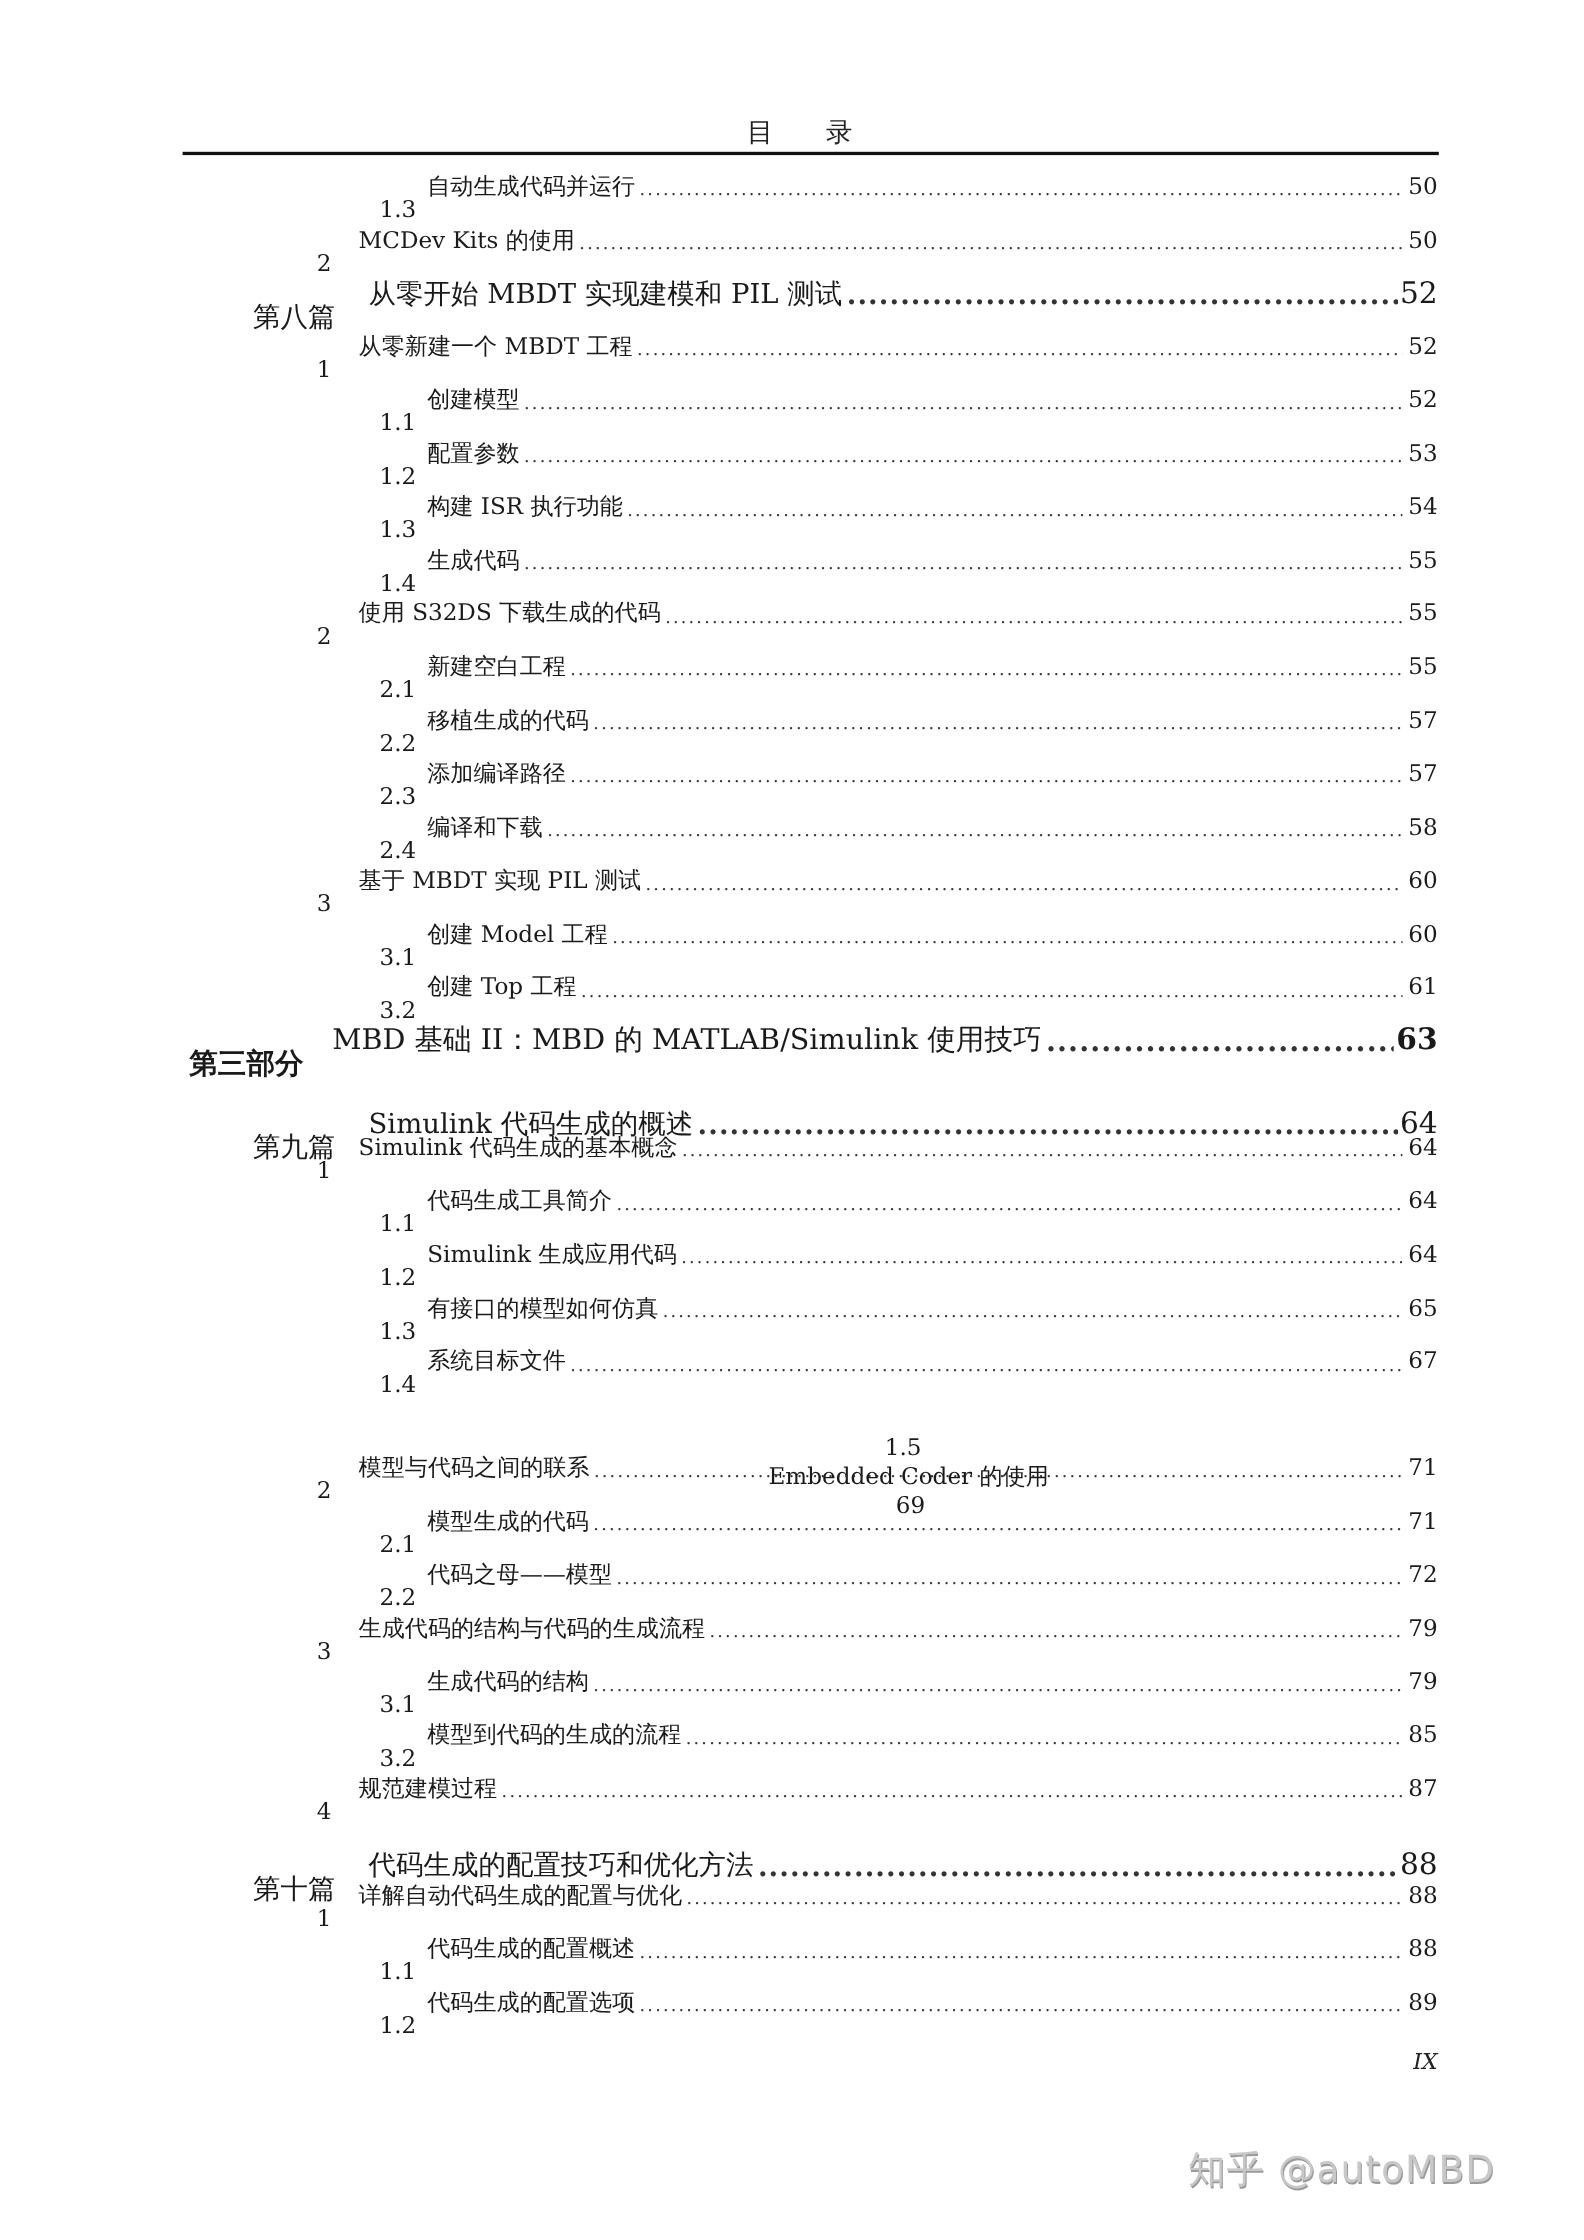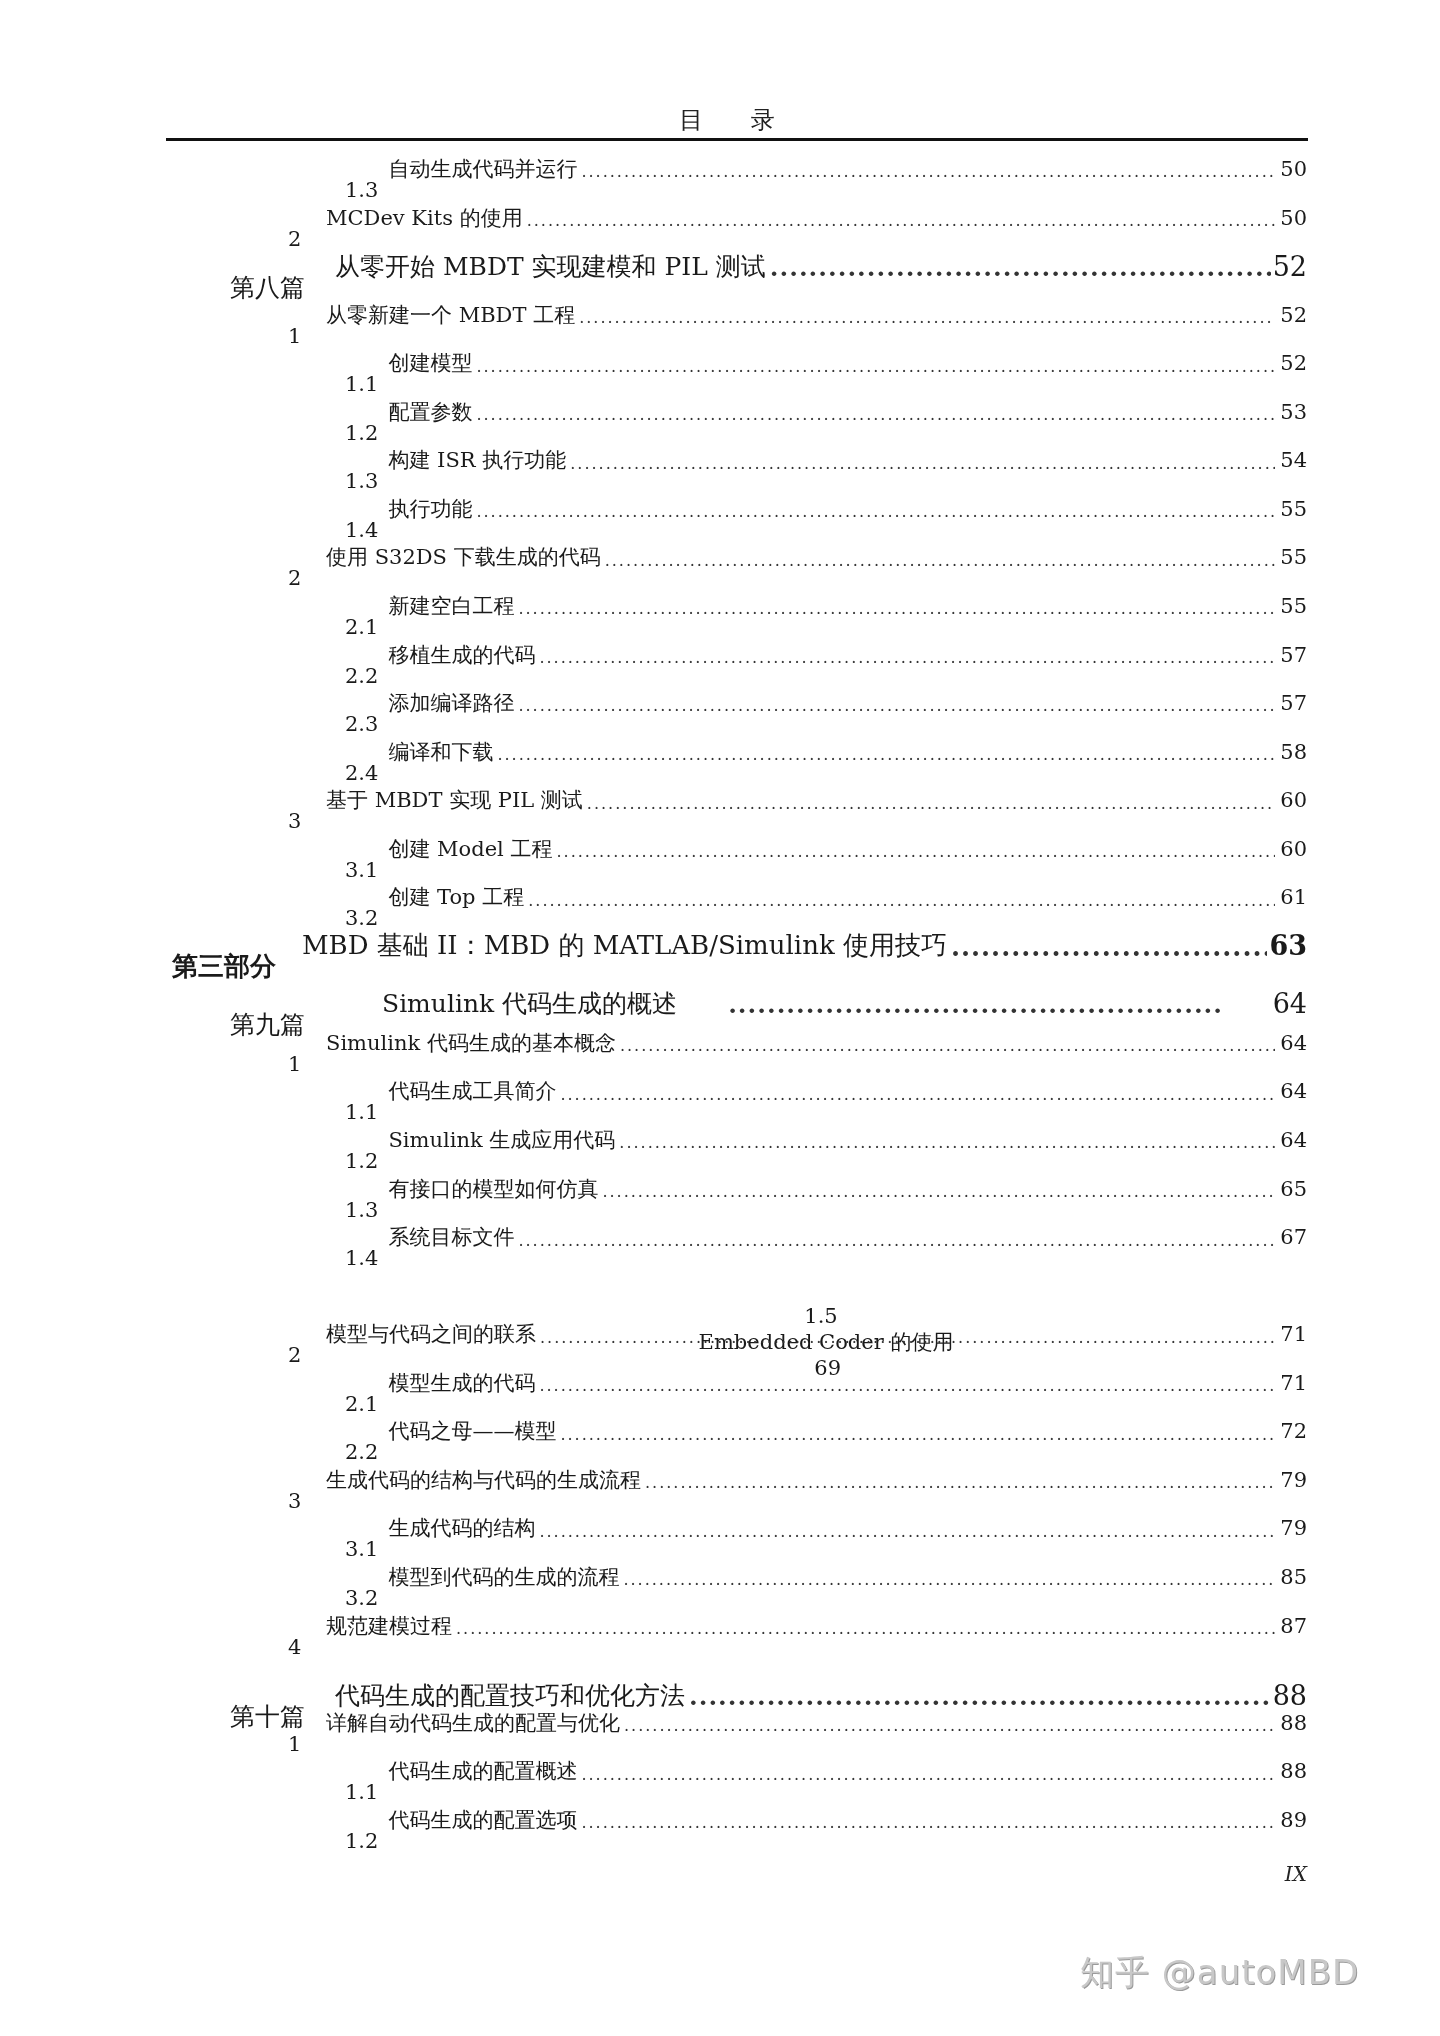--- a/index.html
+++ b/index.html
@@ -159,21 +159,21 @@
       <span class="page">53</span>
     </div>
     <div class="row lvl-sub" style="top: 291.3px;">
       <span class="num">1.3</span>
       <span class="title">构建 ISR 执行功能</span>
       <span class="leader"></span>
       <span class="page">54</span>
     </div>
     <div class="row lvl-sub" style="top: 339.85px;">
       <span class="num">1.4</span>
-      <span class="title">执行功能</span>
+      <span class="title">生成代码</span>
       <span class="leader"></span>
       <span class="page">55</span>
     </div>
     <div class="row lvl-section" style="top: 388.4px;">
       <span class="num">2</span>
       <span class="title">使用 S32DS 下载生成的代码</span>
       <span class="leader"></span>
       <span class="page">55</span>
     </div>
     <div class="row lvl-sub" style="top: 436.95px;">
@@ -217,21 +217,21 @@
       <span class="title">创建 Top 工程</span>
       <span class="leader"></span>
       <span class="page">61</span>
     </div>
     <div class="row lvl-part" style="top: 776.8px;">
       <span class="num">第三部分</span>
       <span class="title">MBD 基础 II：MBD 的 MATLAB/Simulink 使用技巧</span>
       <span class="leader"></span>
       <span class="page">63</span>
     </div>
-    <div class="row lvl-chapter" style="top: 834px; gap: 47px;">
+    <div class="row lvl-chapter" style="top: 852px;">
       <span class="num">第九篇</span>
       <span class="title">Simulink 代码生成的概述</span>
       <span class="leader"></span>
       <span class="page">64</span>
     </div>
     <div class="row lvl-section" style="top: 873.9px;">
       <span class="num">1</span>
       <span class="title">Simulink 代码生成的基本概念</span>
       <span class="leader"></span>
       <span class="page">64</span>

